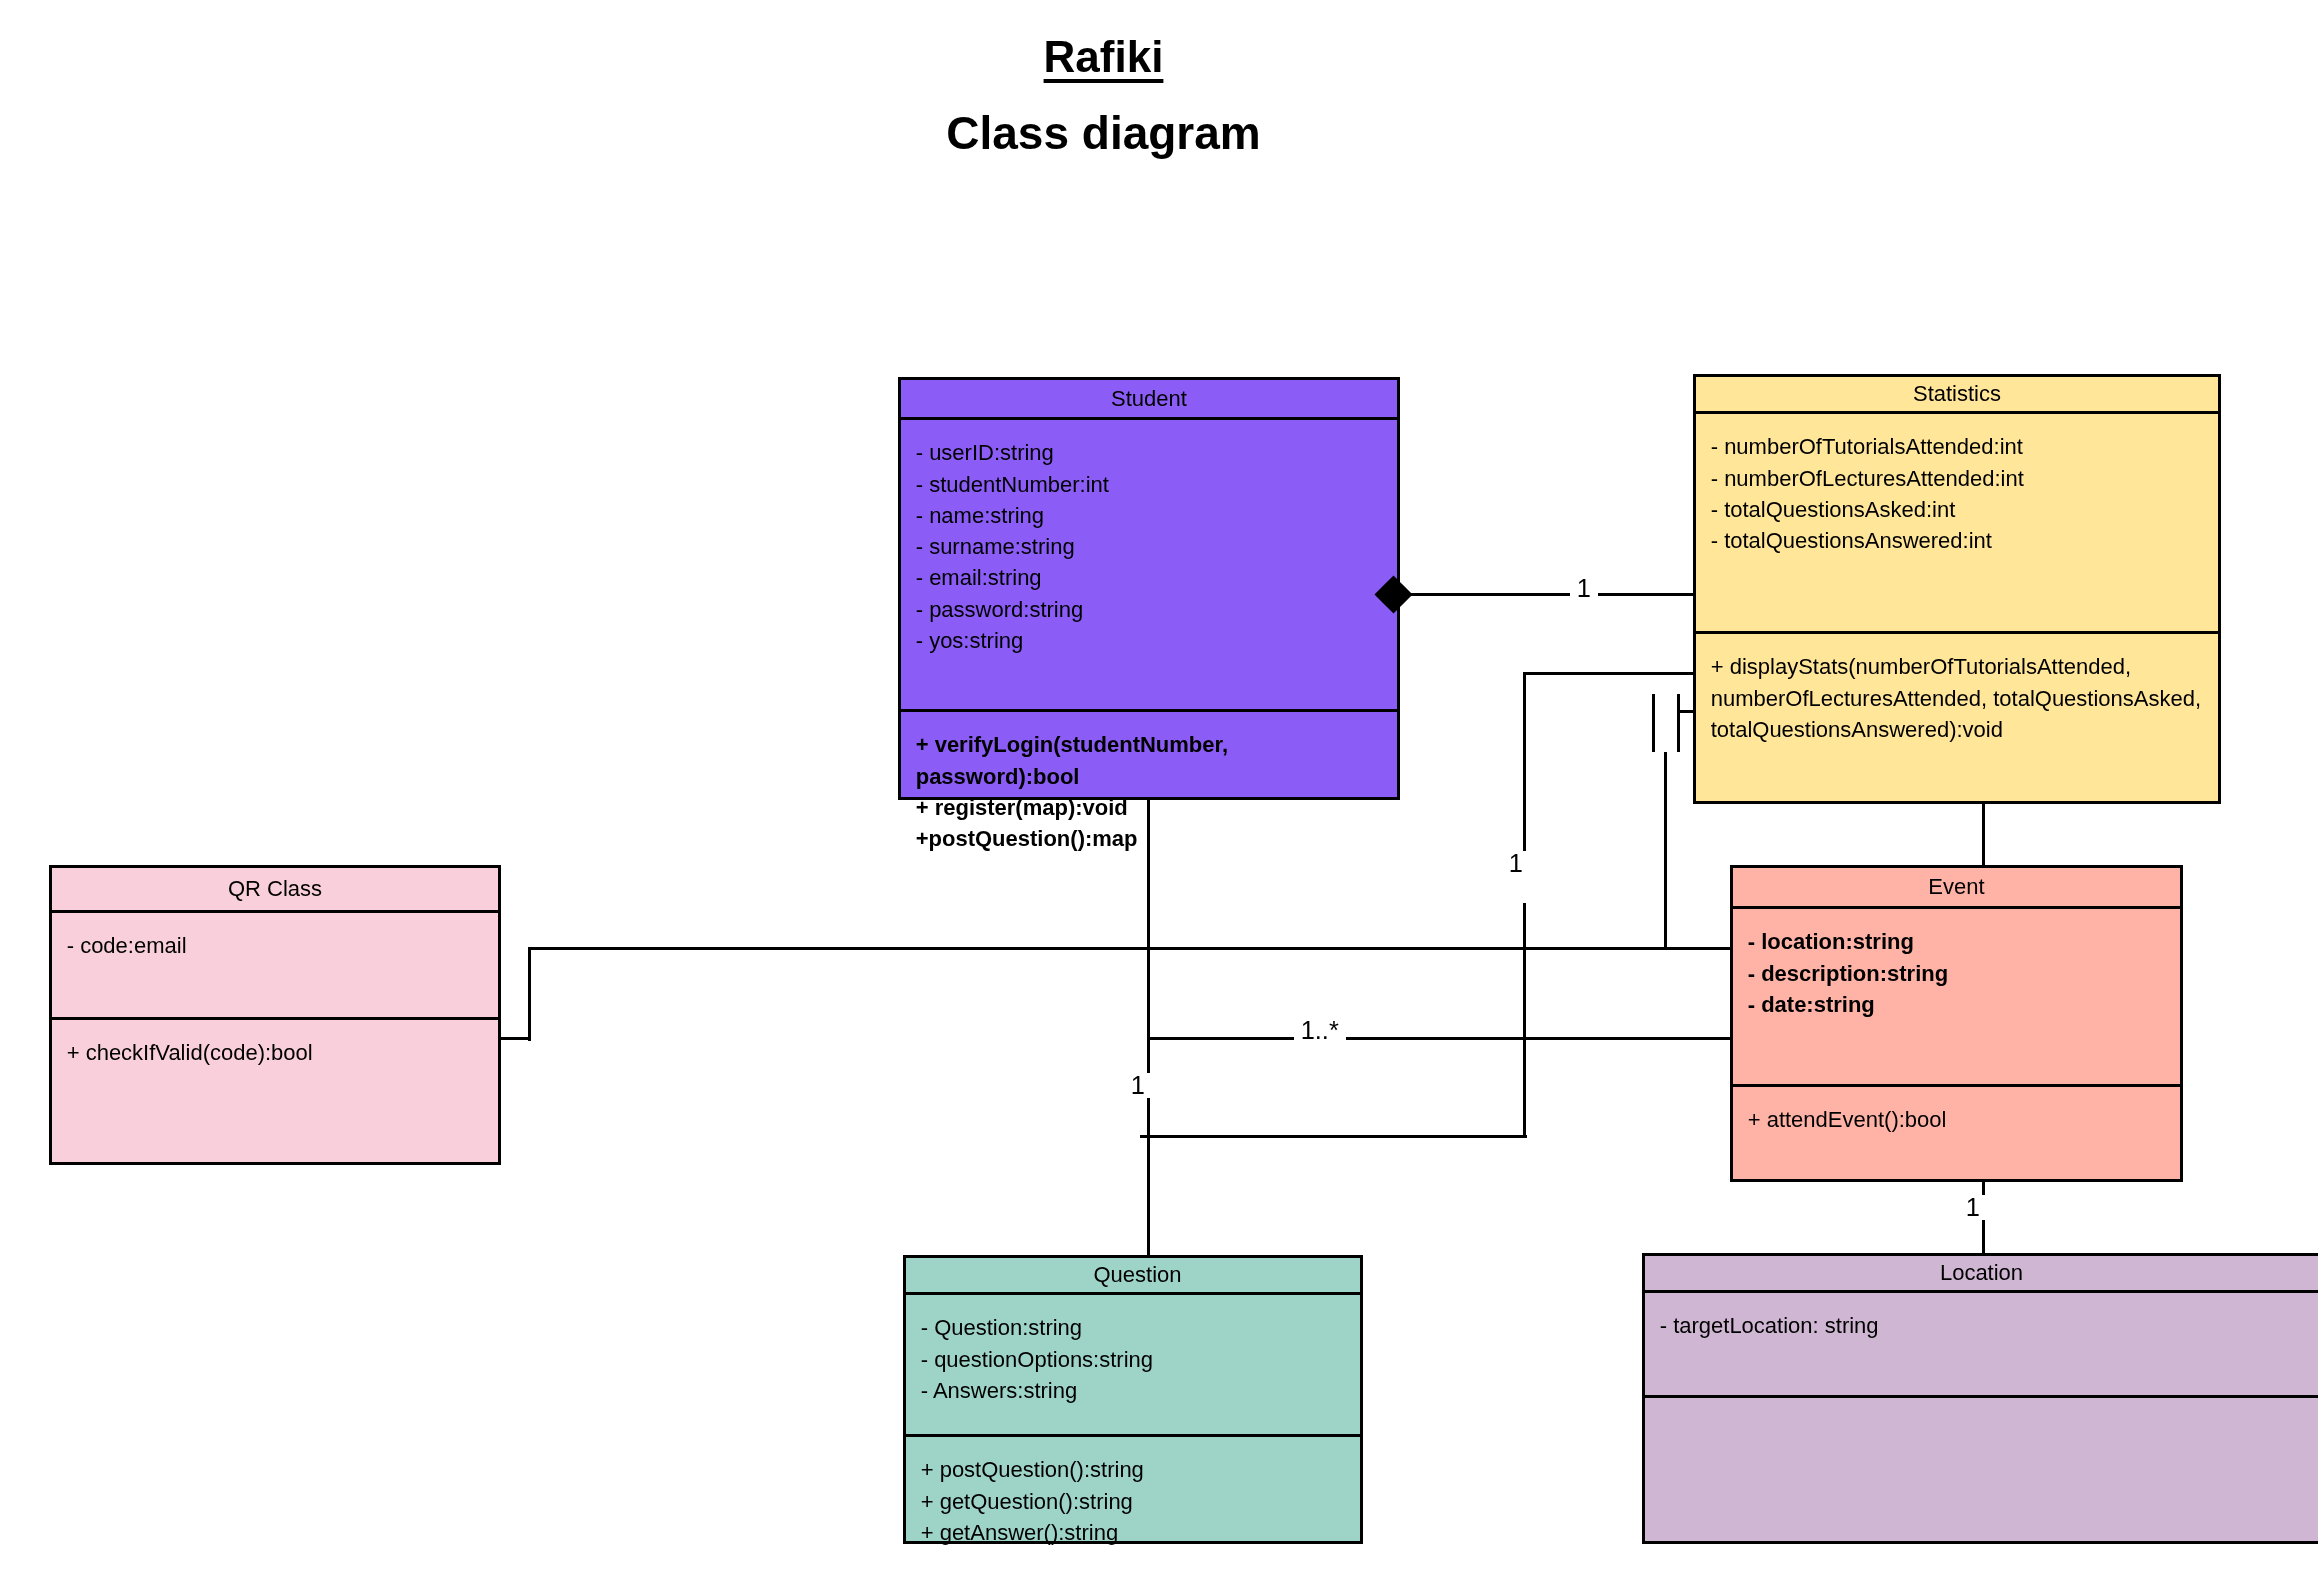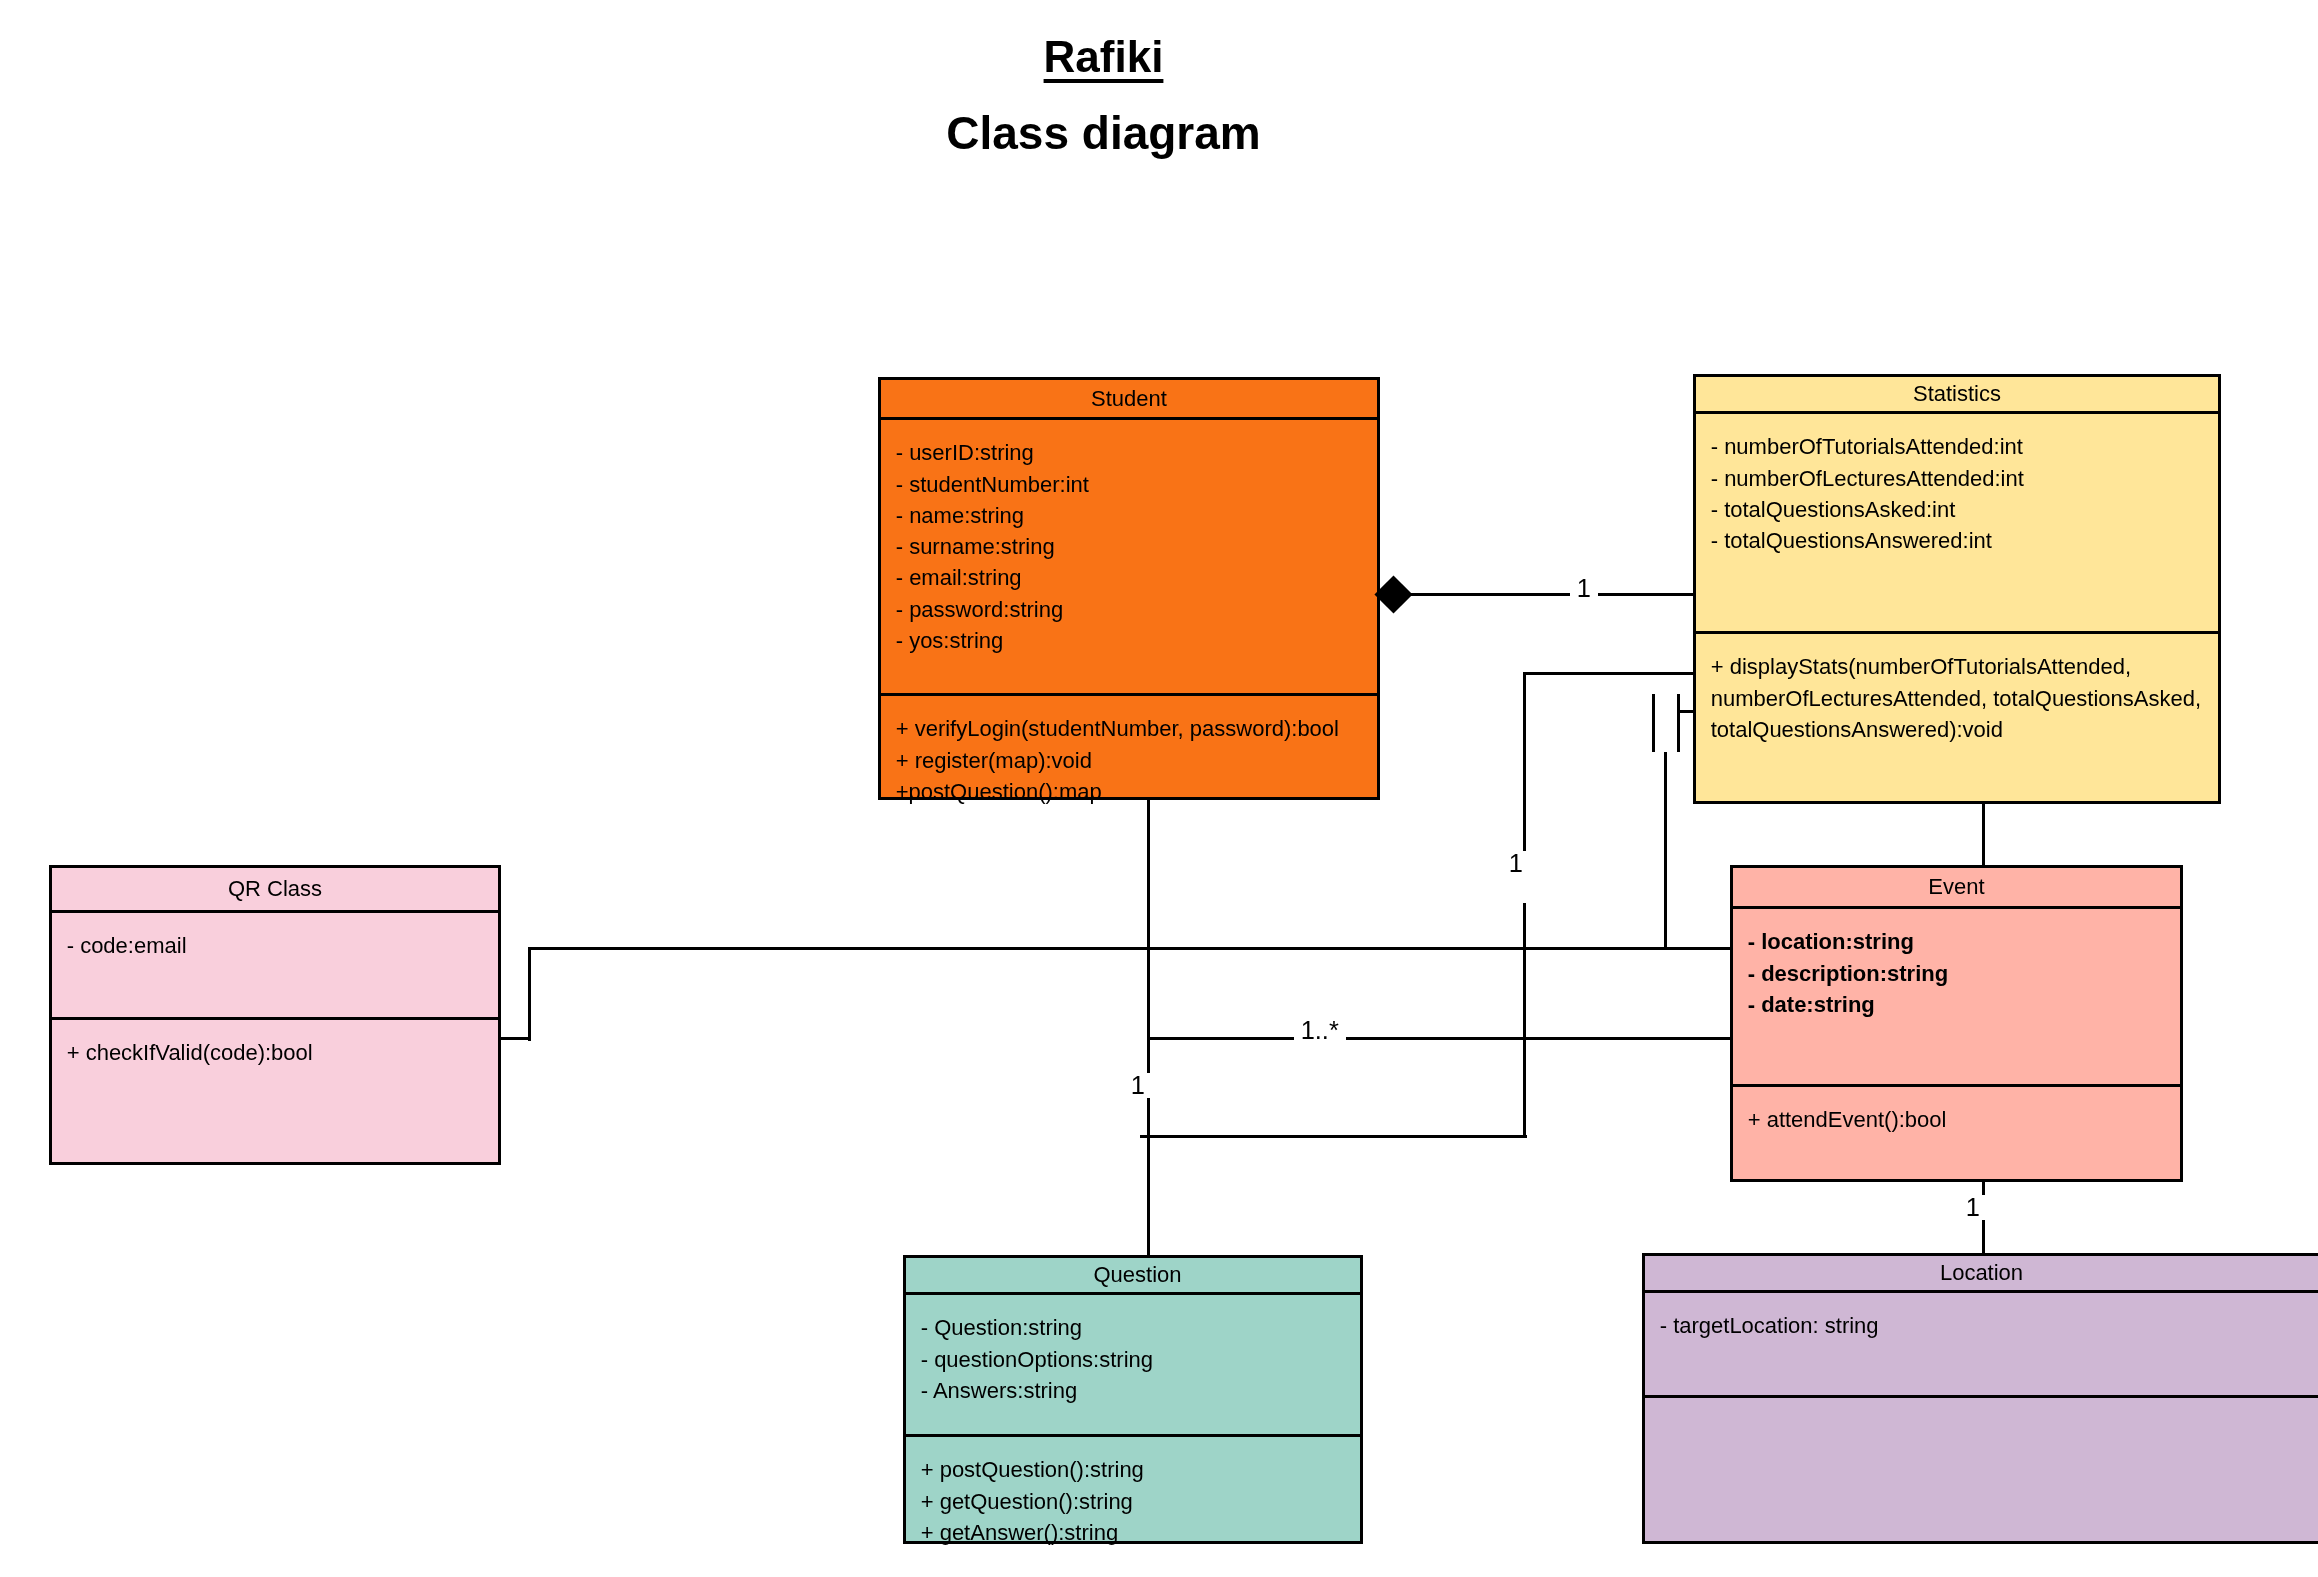--- a/index.html
+++ b/index.html
@@ -152,32 +152,32 @@
   <div class="mult-label" style="left:1124px; top:1073px;">1</div>
 
   <div class="ln ln-h" style="left:1147px; top:1037px; width:585px;"></div>
   <div class="mult-label" style="left:1294px; top:1018px;">1..*</div>
 
   <div class="ln ln-v" style="left:1982px; top:1182px; height:74px;"></div>
   <div class="mult-label" style="left:1959px; top:1195px;">1</div>
 
   <div class="bridge" style="left:1652px; top:694px; width:28px; height:58px;"></div>
 
-  <div class="uml-class" style="left:878px; top:377px; width:502px; height:423px; background:#f97316;">
+  <div class="uml-class" style="left:898px; top:377px; width:502px; height:423px; background:#8b5cf6;">
     <div class="uml-name" style="height:40px;">Student</div>
     <div class="uml-compartment" style="flex:1;">
       <div class="row">- userID:string</div>
       <div class="row">- studentNumber:int</div>
       <div class="row">- name:string</div>
       <div class="row">- surname:string</div>
       <div class="row">- email:string</div>
       <div class="row">- password:string</div>
       <div class="row">- yos:string</div>
     </div>
-    <div class="uml-compartment with-top-border" style="height:104px;">
+    <div class="uml-compartment with-top-border" style="height:88px;font-weight:bold;">
       <div class="row">+ verifyLogin(studentNumber, password):bool</div>
       <div class="row">+ register(map):void</div>
       <div class="row">+postQuestion():map</div>
     </div>
   </div>
 
   <div class="uml-class" style="left:1693px; top:374px; width:528px; height:430px; background:#ffe699;">
     <div class="uml-name" style="height:37px;">Statistics</div>
     <div class="uml-compartment" style="flex:1;">
       <div class="row">- numberOfTutorialsAttended:int</div>

